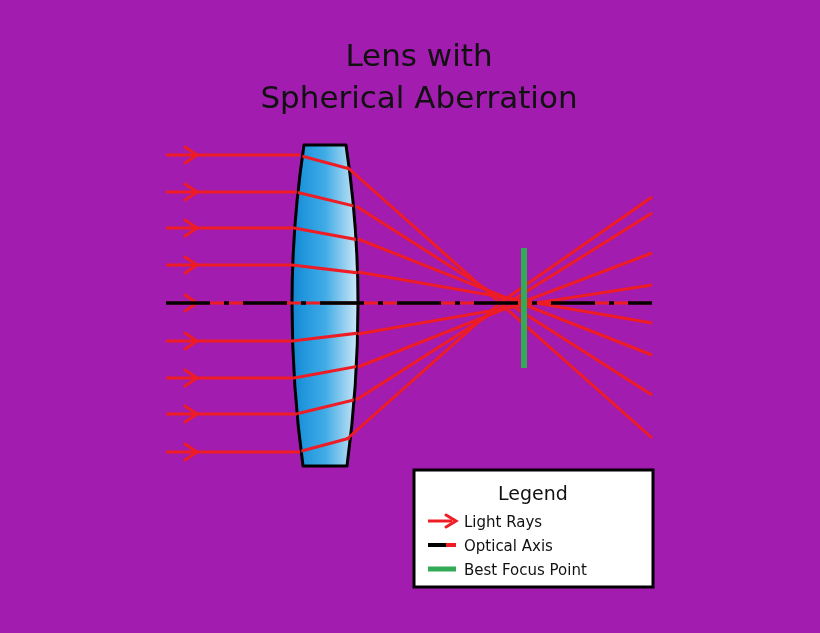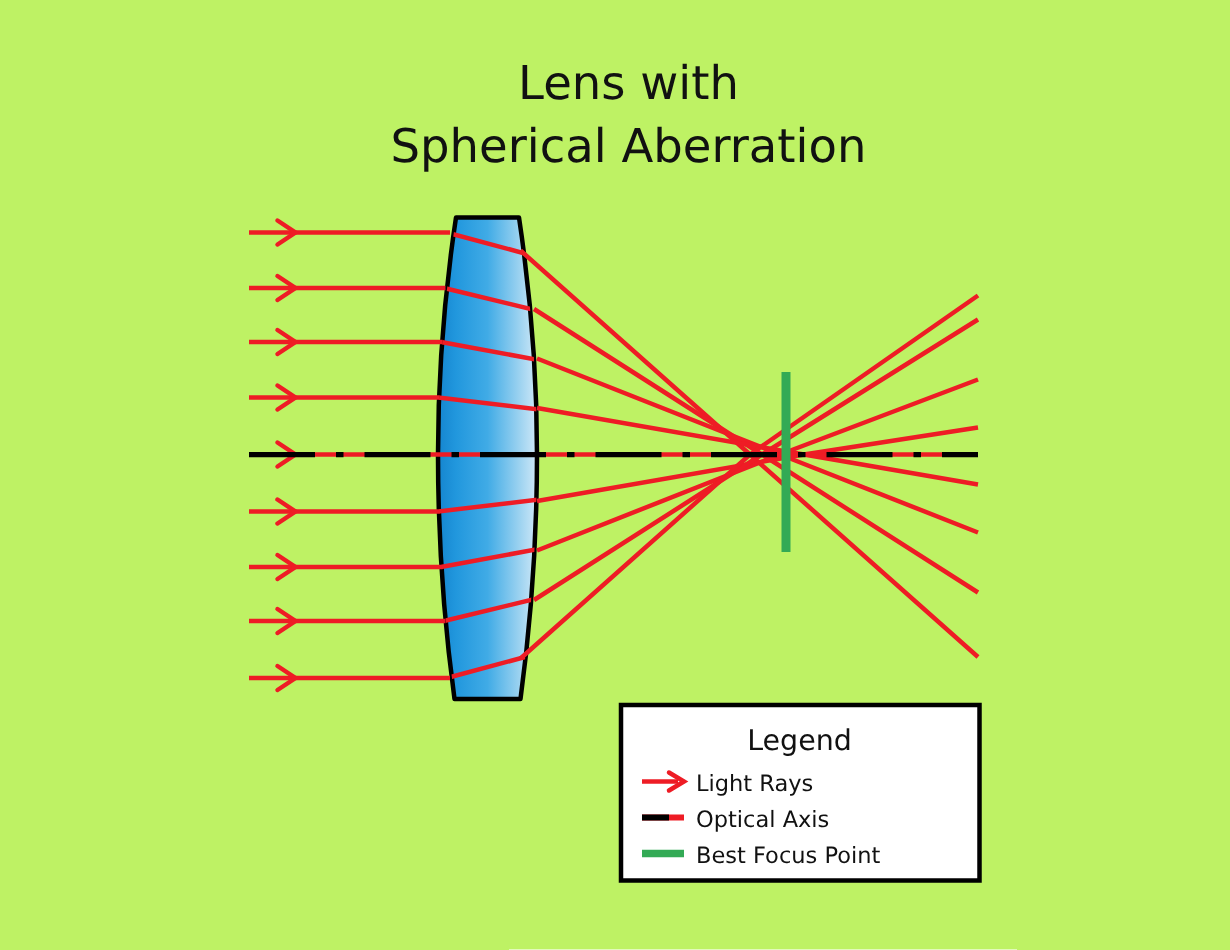--- a/index.html
+++ b/index.html
@@ -4,21 +4,21 @@
 <style>
   html, body {
     margin: 0;
     padding: 0;
     background: #ffffff;
   }
   #stage {
     position: relative;
     width: 820px;
     height: 633px;
-    background: #bef264;
+    background: #a21caf;
     overflow: hidden;
     font-family: "DejaVu Sans", "Liberation Sans", sans-serif;
   }
   #diagram-svg {
     position: absolute;
     left: 0;
     top: 0;
     width: 820px;
     height: 633px;
   }

